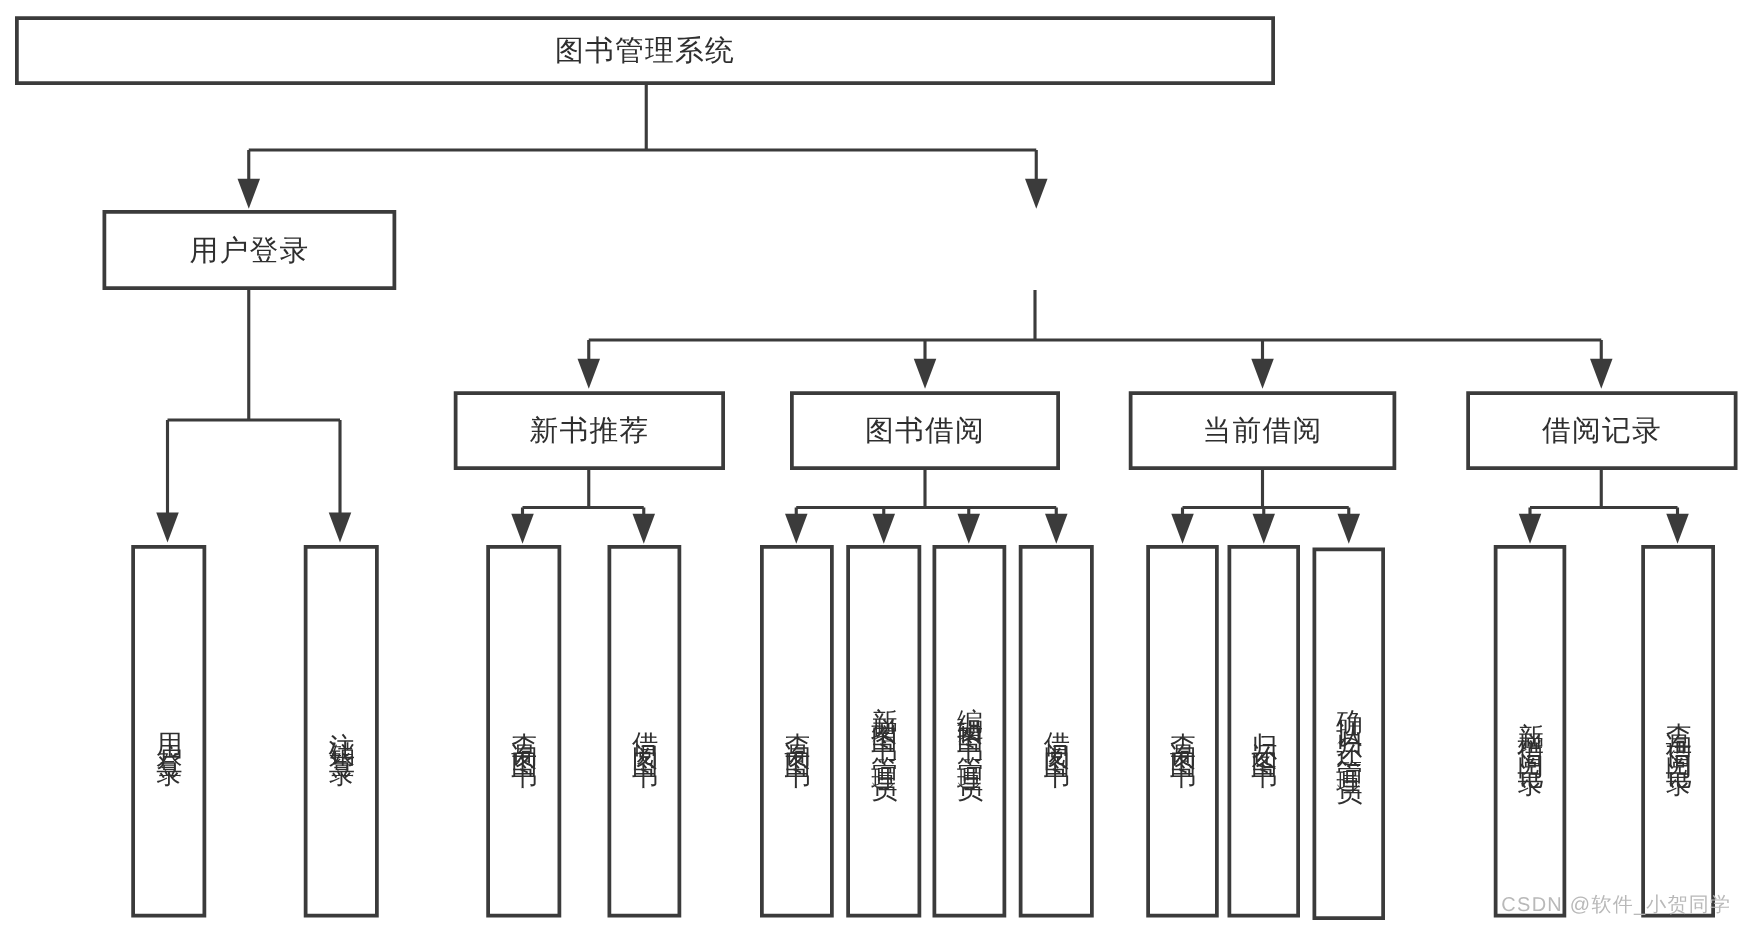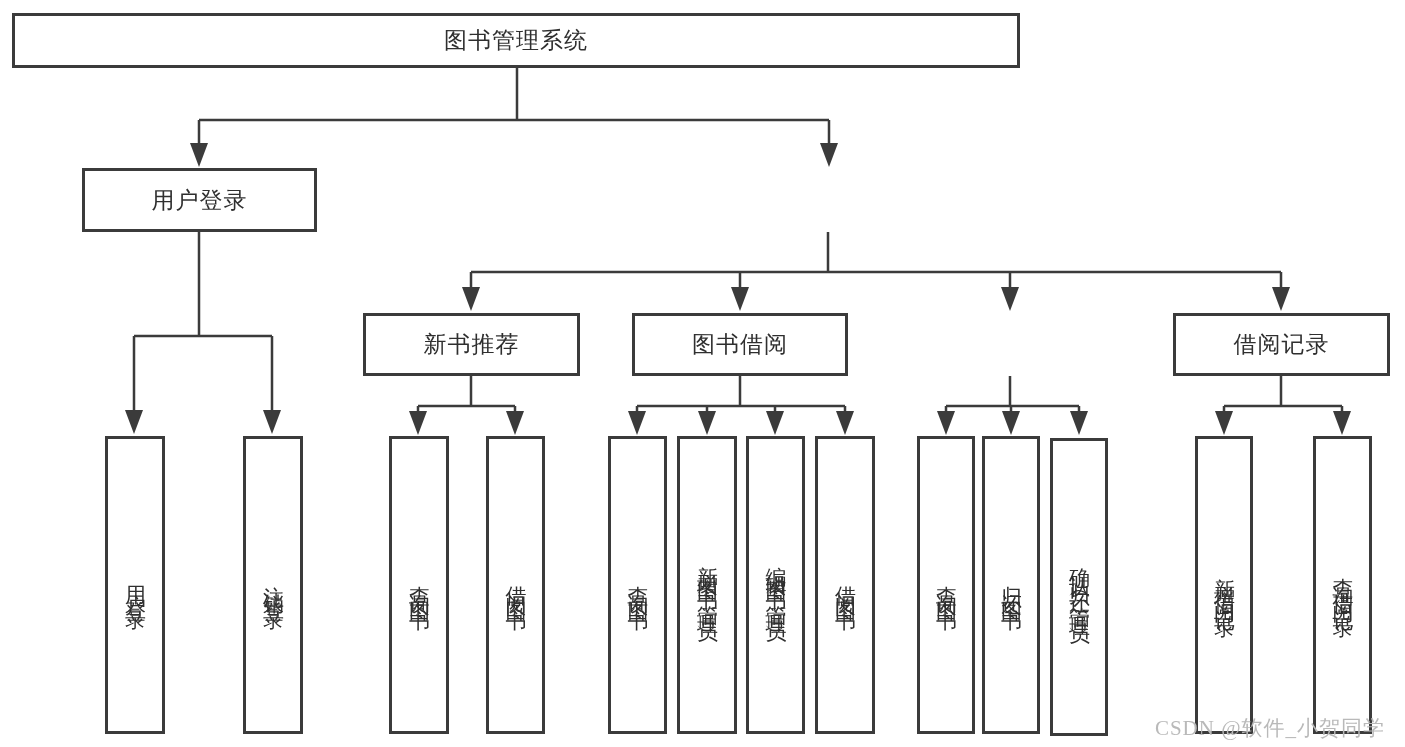--- a/index.html
+++ b/index.html
@@ -1,34 +1,34 @@
 <!DOCTYPE html>
 <html><head>
 <meta charset="utf-8">
 <style>
   html,body { margin:0; padding:0; background:#ffffff; }
   .canvas {
     position:relative; width:1405px; height:747px; background:#ffffff;
-    font-family:Liberation Serif, serif; overflow:hidden;
+    font-family:Liberation Sans, sans-serif; overflow:hidden;
   }
   svg.connectors { position:absolute; left:0; top:0; }
   .cline { stroke:#3b3b3b; stroke-width:2.5; fill:none; }
   .ah { fill:#3b3b3b; stroke:none; }
   .node {
     position:absolute; box-sizing:border-box; border:3px solid #3b3b3b;
     background:#ffffff; display:flex; align-items:center; justify-content:center;
     color:#2f2f2f;
   }
   .node.h span { font-size:23px; letter-spacing:1px; white-space:nowrap; }
   .node.v span {
     writing-mode:vertical-rl; text-orientation:mixed;
     font-size:21px; letter-spacing:8px; line-height:1;
   }
   .watermark {
-    position:absolute; right:20px; top:714px; font-size:21px;
+    position:absolute; right:20px; top:714px; font-size:16px;
     color:#b9b9b9; letter-spacing:1px; white-space:nowrap;
   }
 </style>
 </head>
 <body>
 
 <div class="canvas">
 
   <svg class="connectors" width="1405" height="747">
 
@@ -87,20 +87,23 @@
   <div class="node h" style="left:82px;top:168px;width:235px;height:64px">
     <span>用户登录</span>
   </div>
 
   <div class="node h" style="left:363px;top:313px;width:217px;height:63px">
     <span>新书推荐</span>
   </div>
   <div class="node h" style="left:632px;top:313px;width:216px;height:63px">
     <span>图书借阅</span>
   </div>
+  <div class="node h" style="left:903px;top:313px;width:214px;height:63px">
+    <span>当前借阅</span>
+  </div>
   <div class="node h" style="left:1173px;top:313px;width:217px;height:63px">
     <span>借阅记录</span>
   </div>
 
   <div class="node v" style="left:105px;top:436px;width:60px;height:298px">
     <span>用户登录</span>
   </div>
   <div class="node v" style="left:243px;top:436px;width:60px;height:298px">
     <span>注销登录</span>
   </div>

